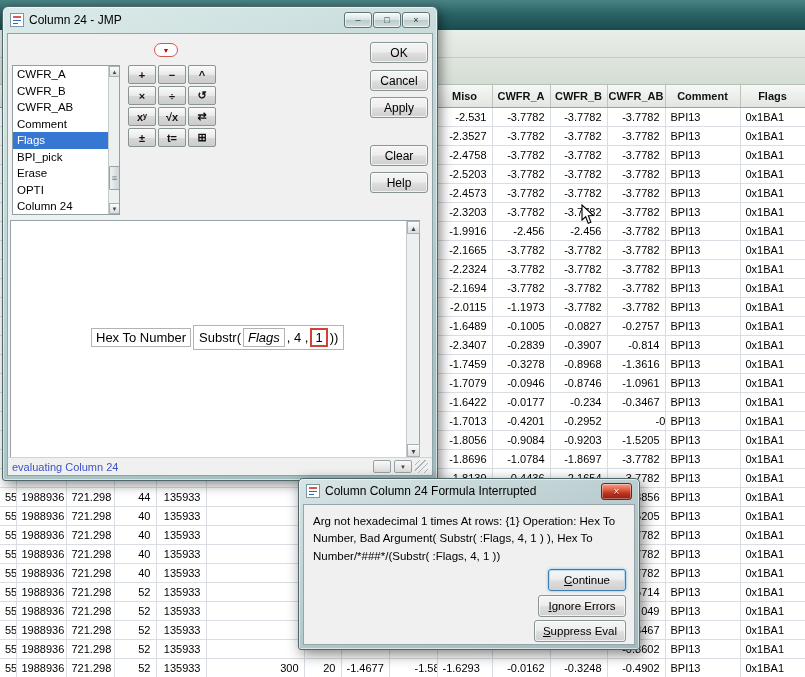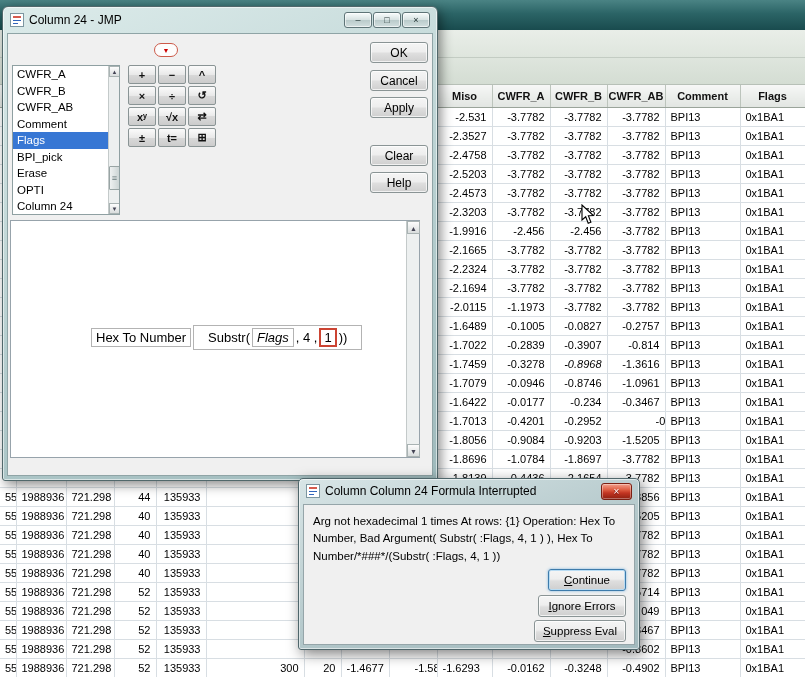--- a/index.html
+++ b/index.html
@@ -66,21 +66,21 @@
 
   .keypad{position:absolute;left:120px;top:31px;width:90px;display:flex;flex-wrap:wrap;gap:2px}
   .kp{width:28px;height:19px;display:flex;align-items:center;justify-content:center;font-size:11px;font-weight:bold;color:#111;
     border:1px solid #8a9495;border-radius:2px;background:linear-gradient(#fbfbfb,#e9e9e9 50%,#d9d9d9 50%,#cccccc)}
 
   .fpanel{position:absolute;left:2px;top:186px;width:410px;height:238px;background:#fff;border:1px solid #97a3ab}
   .fpanel .vsb{width:13px}
   .fpanel .sb-btn{width:13px;height:13px;font-size:7px;line-height:13px}
   .formula-expr{position:absolute;left:80px;top:104px;display:flex;align-items:center;gap:2px;font-size:13px;color:#000;white-space:pre}
   .fbox{border:1px solid #b3b3b3;padding:1px 4px;display:inline-flex;align-items:center;gap:2px;background:#fff}
-  .fbox.group{padding:2px 14px}
+  .fbox.group{padding:2px 5px}
   .fbox.red{border:2px solid #cc4433;padding:0 3px}
   .fx-col{font-style:italic}
 
   .fstatus{position:absolute;left:0;right:0;bottom:0;height:18px;display:flex;align-items:center;gap:3px;
     padding:0 4px;font-size:11px;color:#3c52c8;background:#f0f0f0;border-top:1px solid #d2d2d2}
   .fstatus .spacer{flex:1}
   .mini-btn{width:18px;height:13px;border:1px solid #98a2a3;border-radius:2px;
     background:linear-gradient(#f8f8f8,#dedede);font-size:6px;color:#444;text-align:center;line-height:12px}
   .grip-corner{width:13px;height:13px;background:
     repeating-linear-gradient(135deg,transparent 0 3px,#a9b6b8 3px 4px)}
@@ -359,40 +359,40 @@
         <tr>
           <td style="text-align: right;"></td>
           <td style="text-align: right;"></td>
           <td style="text-align: right;"></td>
           <td style="text-align: right;"></td>
           <td style="text-align: right;"></td>
           <td style="text-align: right;"></td>
           <td style="text-align: right;"></td>
           <td style="text-align: right;"></td>
           <td style="text-align: right;"></td>
-          <td style="text-align: right;">-1.7022</td>
+          <td style="text-align: right;">-2.3407</td>
           <td style="text-align: right;">-0.2839</td>
           <td style="text-align: right;">-0.3907</td>
           <td style="text-align: right;">-0.814</td>
           <td style="text-align: left;">BPI13</td>
           <td style="text-align: left;">0x1BA1</td>
         </tr>
         <tr>
           <td style="text-align: right;"></td>
           <td style="text-align: right;"></td>
           <td style="text-align: right;"></td>
           <td style="text-align: right;"></td>
           <td style="text-align: right;"></td>
           <td style="text-align: right;"></td>
           <td style="text-align: right;"></td>
           <td style="text-align: right;"></td>
           <td style="text-align: right;"></td>
           <td style="text-align: right;">-1.7459</td>
           <td style="text-align: right;">-0.3278</td>
-          <td style="text-align: right; font-style: italic;">-0.8968</td>
+          <td style="text-align: right;">-0.8968</td>
           <td style="text-align: right;">-1.3616</td>
           <td style="text-align: left;">BPI13</td>
           <td style="text-align: left;">0x1BA1</td>
         </tr>
         <tr>
           <td style="text-align: right;"></td>
           <td style="text-align: right;"></td>
           <td style="text-align: right;"></td>
           <td style="text-align: right;"></td>
           <td style="text-align: right;"></td>
@@ -736,20 +736,27 @@
             <span class="fbox red">1</span>
             <span>))</span>
           </span>
         </div>
         <div class="vsb">
           <div class="sb-btn" style="top:0">▲</div>
           <div class="sb-btn" style="bottom:0">▼</div>
         </div>
       </div>
 
+      <div class="fstatus">
+        <span>evaluating Column 24</span>
+        <span class="spacer"></span>
+        <span class="mini-btn"></span>
+        <span class="mini-btn">▼</span>
+        <span class="grip-corner"></span>
+      </div>
     </div>
   </div>
 
   <div class="edlg">
     <div class="edlg-title">
       <span class="title-icon">
         <svg width="14" height="14" viewBox="0 0 14 14">
             <rect x="0.5" y="0.5" width="13" height="13" fill="#fff" stroke="#7d96a0"></rect>
             <path d="M3 4h8" stroke="#cc3322" stroke-width="1.6"></path>
             <path d="M3 7.5h8M3 10.5h5" stroke="#3366bb" stroke-width="1.2"></path>

